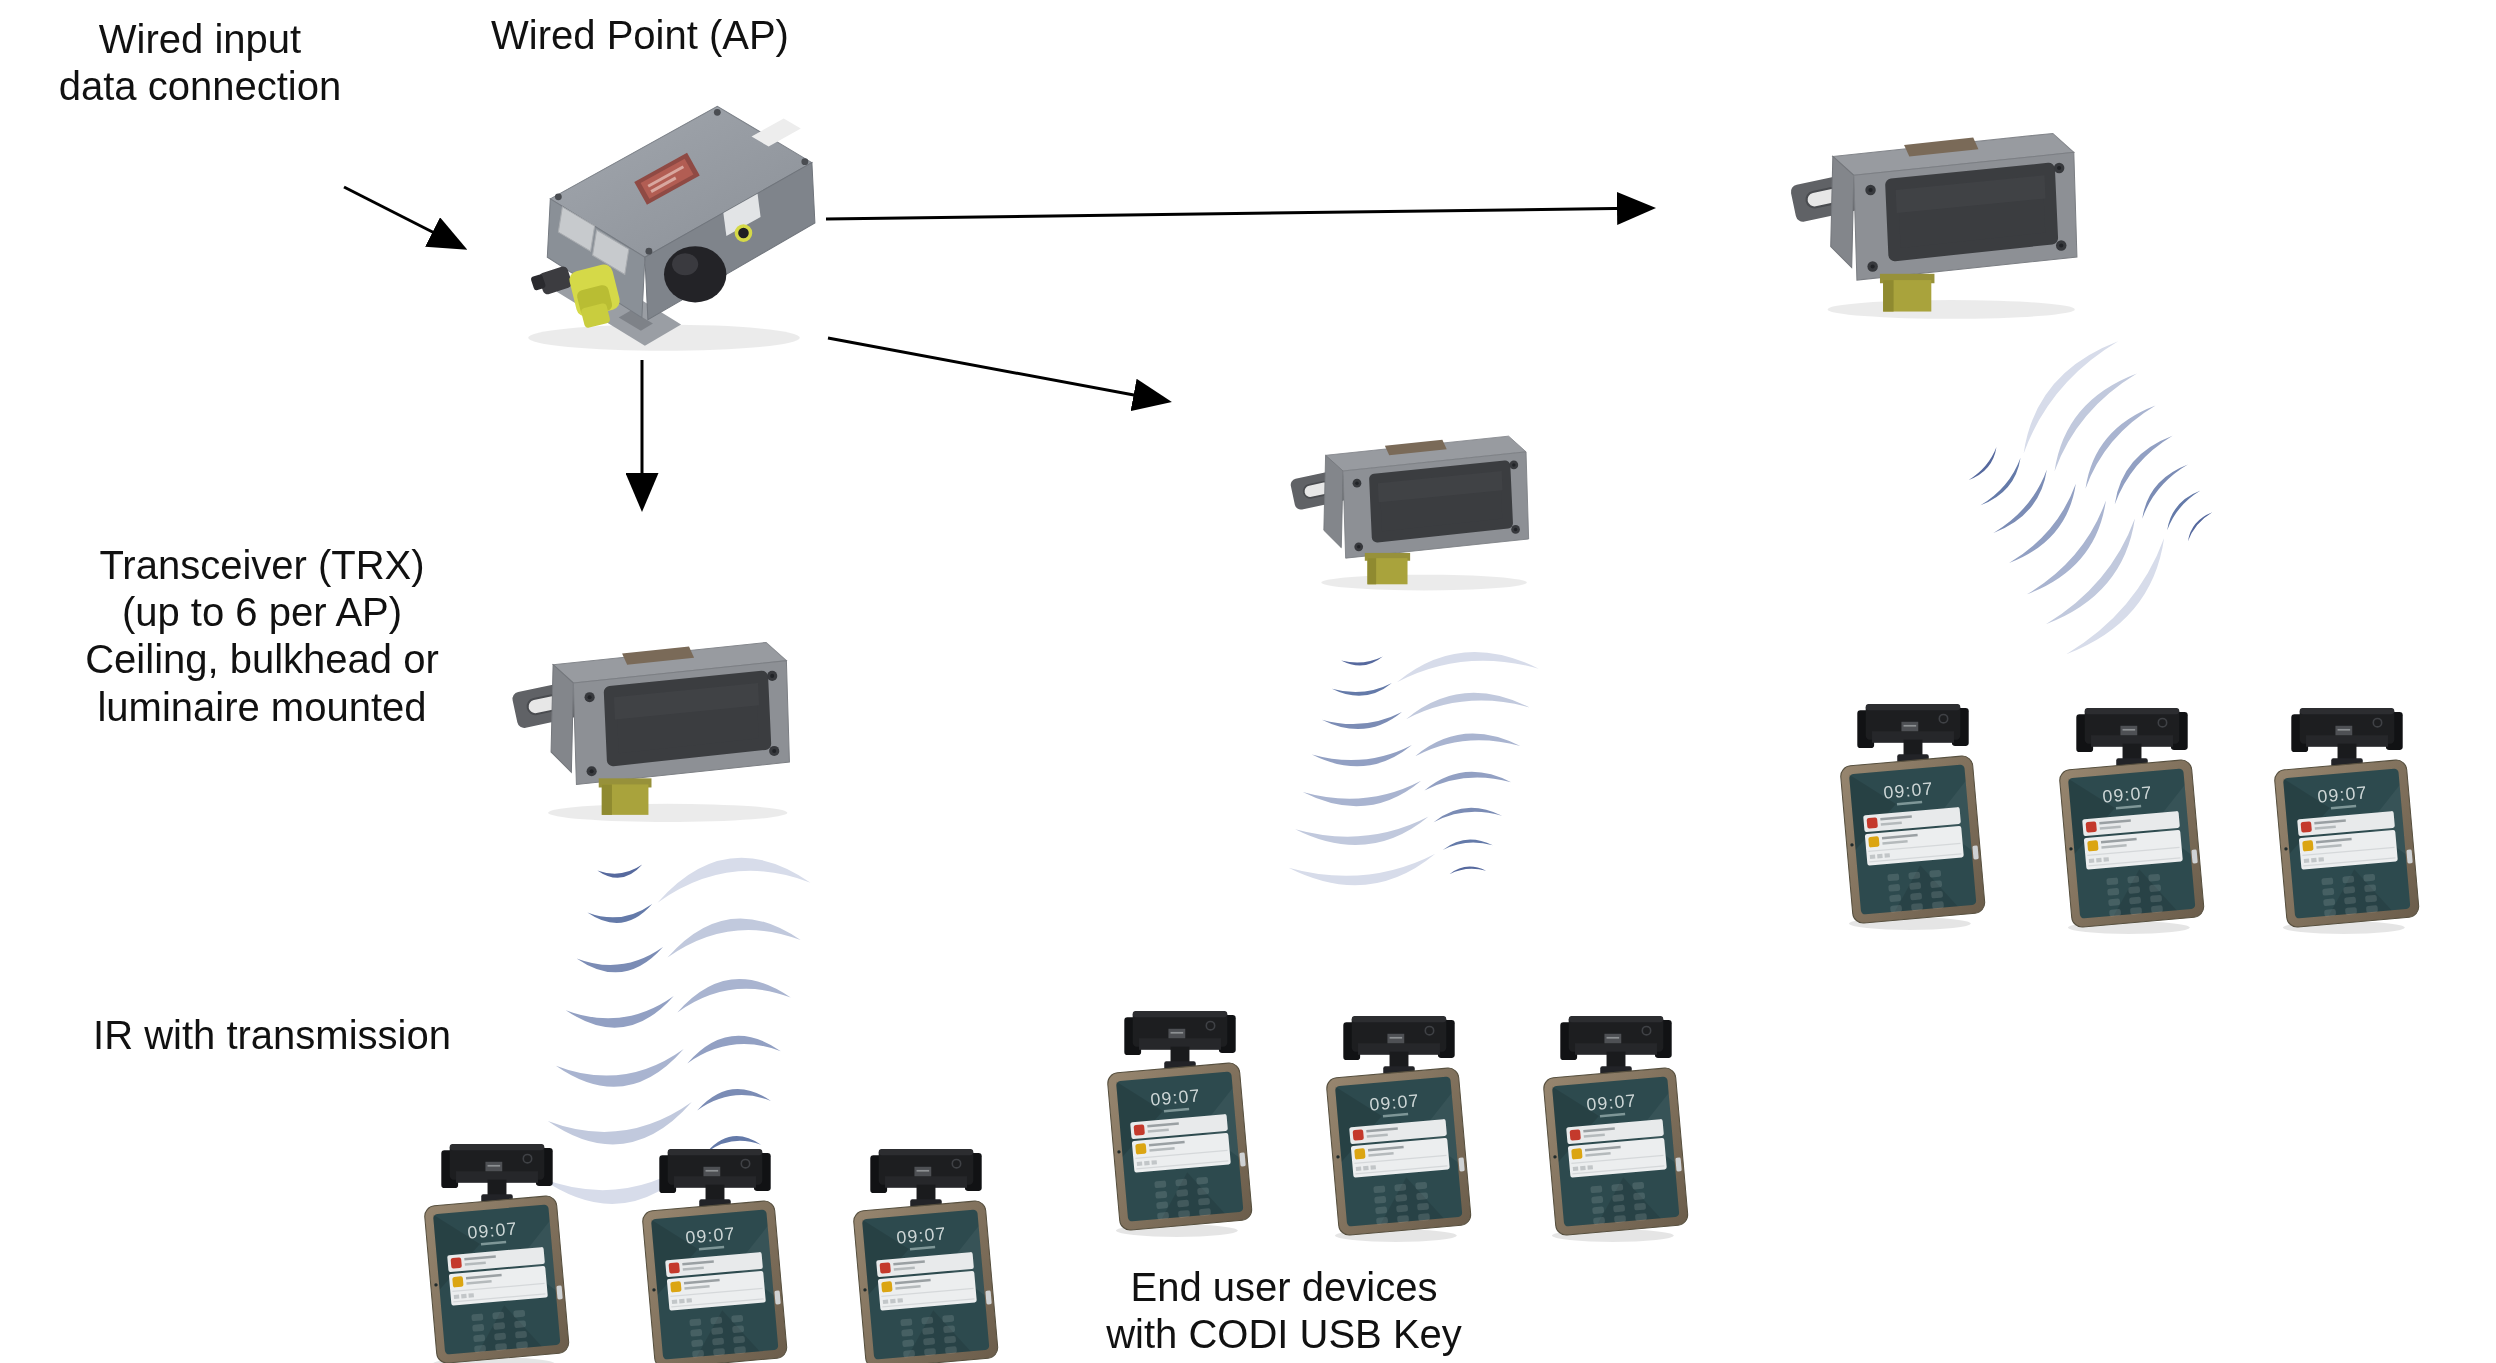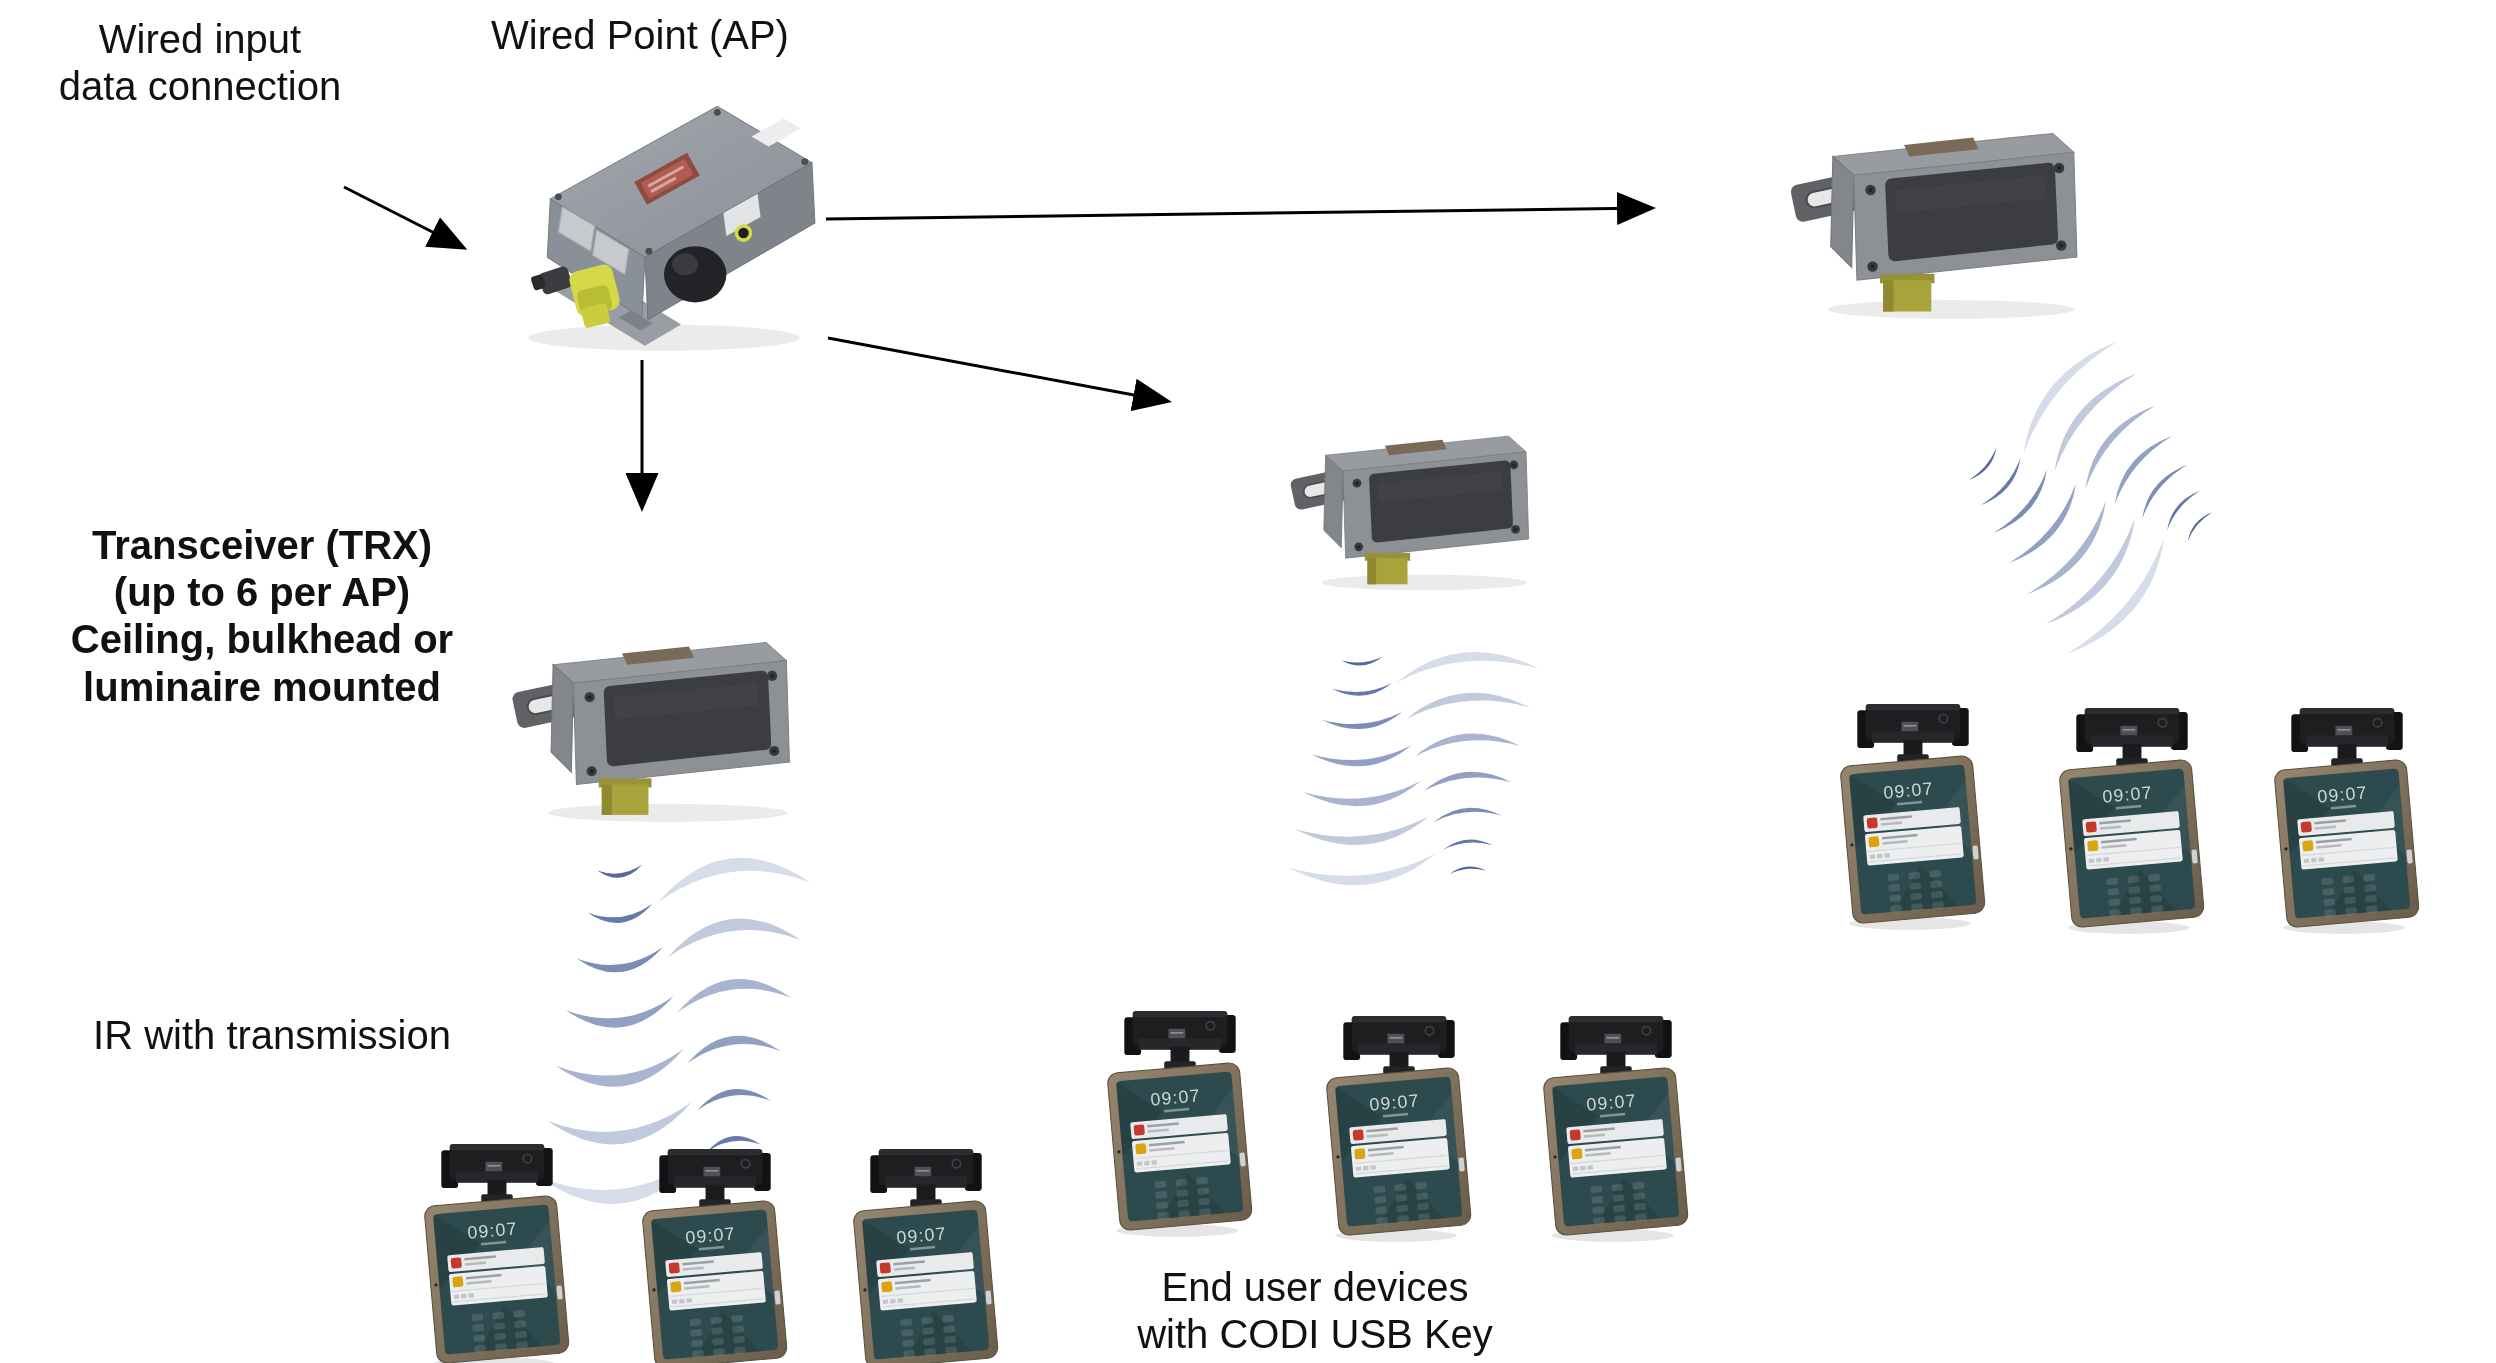--- a/index.html
+++ b/index.html
@@ -198,26 +198,26 @@
           <path class="wv2" transform="rotate(-7 214 306)" d="M 184,306 Q 214,281 244,306 Q 214,291 184,306 Z"></path>
           <path class="wv1" transform="rotate(-7 214 344)" d="M 192,344 Q 214,326 236,344 Q 214,333 192,344 Z"></path>
         </g>
       </symbol>
     </defs>
   </svg>
 
   <div class="label" style="left:55px;top:16px;width:290px;">Wired input
 data connection</div>
   <div class="label" style="left:440px;top:12px;width:400px;">Wired Point (AP)</div>
-  <div class="label" style="left:52px;top:522px;width:420px;font-weight:bold;">Transceiver (TRX)
+  <div class="label" style="left:52px;top:542px;width:420px;">Transceiver (TRX)
 (up to 6 per AP)
 Ceiling, bulkhead or
 luminaire mounted</div>
   <div class="label" style="left:42px;top:1012px;width:460px;">IR with transmission</div>
-  <div class="label" style="left:1055px;top:1264px;width:520px;">End user devices
+  <div class="label" style="left:1024px;top:1264px;width:520px;">End user devices
 with CODI USB Key</div>
 
   <svg class="abs" style="left:0;top:0;" width="2496" height="1363" viewBox="0 0 2496 1363">
     <defs>
       <marker id="ah" markerWidth="13" markerHeight="11" refX="11" refY="5.5" orient="auto">
         <path d="M0,0 L13,5.5 L0,11 Z" class="ahead"></path>
       </marker>
     </defs>
     <path class="arrowline" marker-end="url(#ah)" d="M344,187 L462,247"></path>
     <path class="arrowline" marker-end="url(#ah)" d="M826,219 L1650,208"></path>

